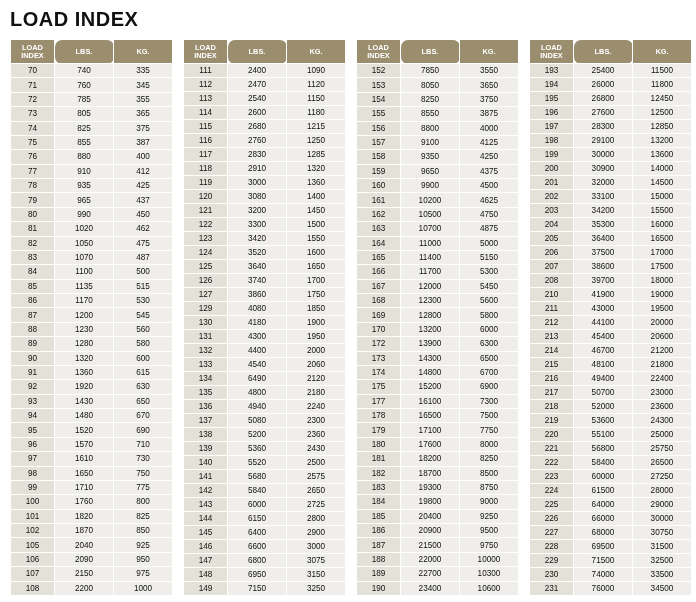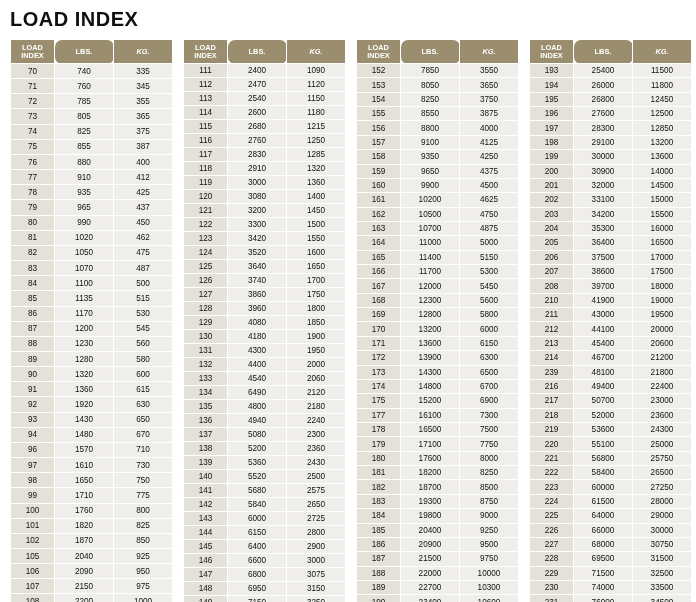--- a/index.html
+++ b/index.html
@@ -65,21 +65,21 @@
   table.lt td.lbs {
     background: #efeeea;
     width: 59px;
   }
   table.lt td.kg {
     background: #efeeea;
     width: 59px;
   }
   table.lt th.h-idx { width: 44px; }
   table.lt th.h-lbs { width: 59px; border-radius: 7px; }
-  table.lt th.h-kg  { width: 59px; font-style: italic; }
+  table.lt th.h-kg  { width: 59px; }
 </style>
 </head>
 <body>
 
 <div id="page">
   <div class="title">LOAD INDEX</div>
   <div class="tables-row">
       <table class="lt">
         <thead>
           <tr>
@@ -208,20 +208,25 @@
             <td class="idx">93</td>
             <td class="lbs">1430</td>
             <td class="kg">650</td>
           </tr>
           <tr>
             <td class="idx">94</td>
             <td class="lbs">1480</td>
             <td class="kg">670</td>
           </tr>
           <tr>
+            <td class="idx">95</td>
+            <td class="lbs">1520</td>
+            <td class="kg">690</td>
+          </tr>
+          <tr>
             <td class="idx">96</td>
             <td class="lbs">1570</td>
             <td class="kg">710</td>
           </tr>
           <tr>
             <td class="idx">97</td>
             <td class="lbs">1610</td>
             <td class="kg">730</td>
           </tr>
           <tr>
@@ -359,25 +364,20 @@
             <td class="idx">126</td>
             <td class="lbs">3740</td>
             <td class="kg">1700</td>
           </tr>
           <tr>
             <td class="idx">127</td>
             <td class="lbs">3860</td>
             <td class="kg">1750</td>
           </tr>
           <tr>
-            <td class="idx">128</td>
-            <td class="lbs">3960</td>
-            <td class="kg">1800</td>
-          </tr>
-          <tr>
             <td class="idx">129</td>
             <td class="lbs">4080</td>
             <td class="kg">1850</td>
           </tr>
           <tr>
             <td class="idx">130</td>
             <td class="lbs">4180</td>
             <td class="kg">1900</td>
           </tr>
           <tr>
@@ -575,25 +575,20 @@
             <td class="idx">169</td>
             <td class="lbs">12800</td>
             <td class="kg">5800</td>
           </tr>
           <tr>
             <td class="idx">170</td>
             <td class="lbs">13200</td>
             <td class="kg">6000</td>
           </tr>
           <tr>
-            <td class="idx">171</td>
-            <td class="lbs">13600</td>
-            <td class="kg">6150</td>
-          </tr>
-          <tr>
             <td class="idx">172</td>
             <td class="lbs">13900</td>
             <td class="kg">6300</td>
           </tr>
           <tr>
             <td class="idx">173</td>
             <td class="lbs">14300</td>
             <td class="kg">6500</td>
           </tr>
           <tr>
@@ -786,21 +781,21 @@
             <td class="idx">213</td>
             <td class="lbs">45400</td>
             <td class="kg">20600</td>
           </tr>
           <tr>
             <td class="idx">214</td>
             <td class="lbs">46700</td>
             <td class="kg">21200</td>
           </tr>
           <tr>
-            <td class="idx">239</td>
+            <td class="idx">215</td>
             <td class="lbs">48100</td>
             <td class="kg">21800</td>
           </tr>
           <tr>
             <td class="idx">216</td>
             <td class="lbs">49400</td>
             <td class="kg">22400</td>
           </tr>
           <tr>
             <td class="idx">217</td>

